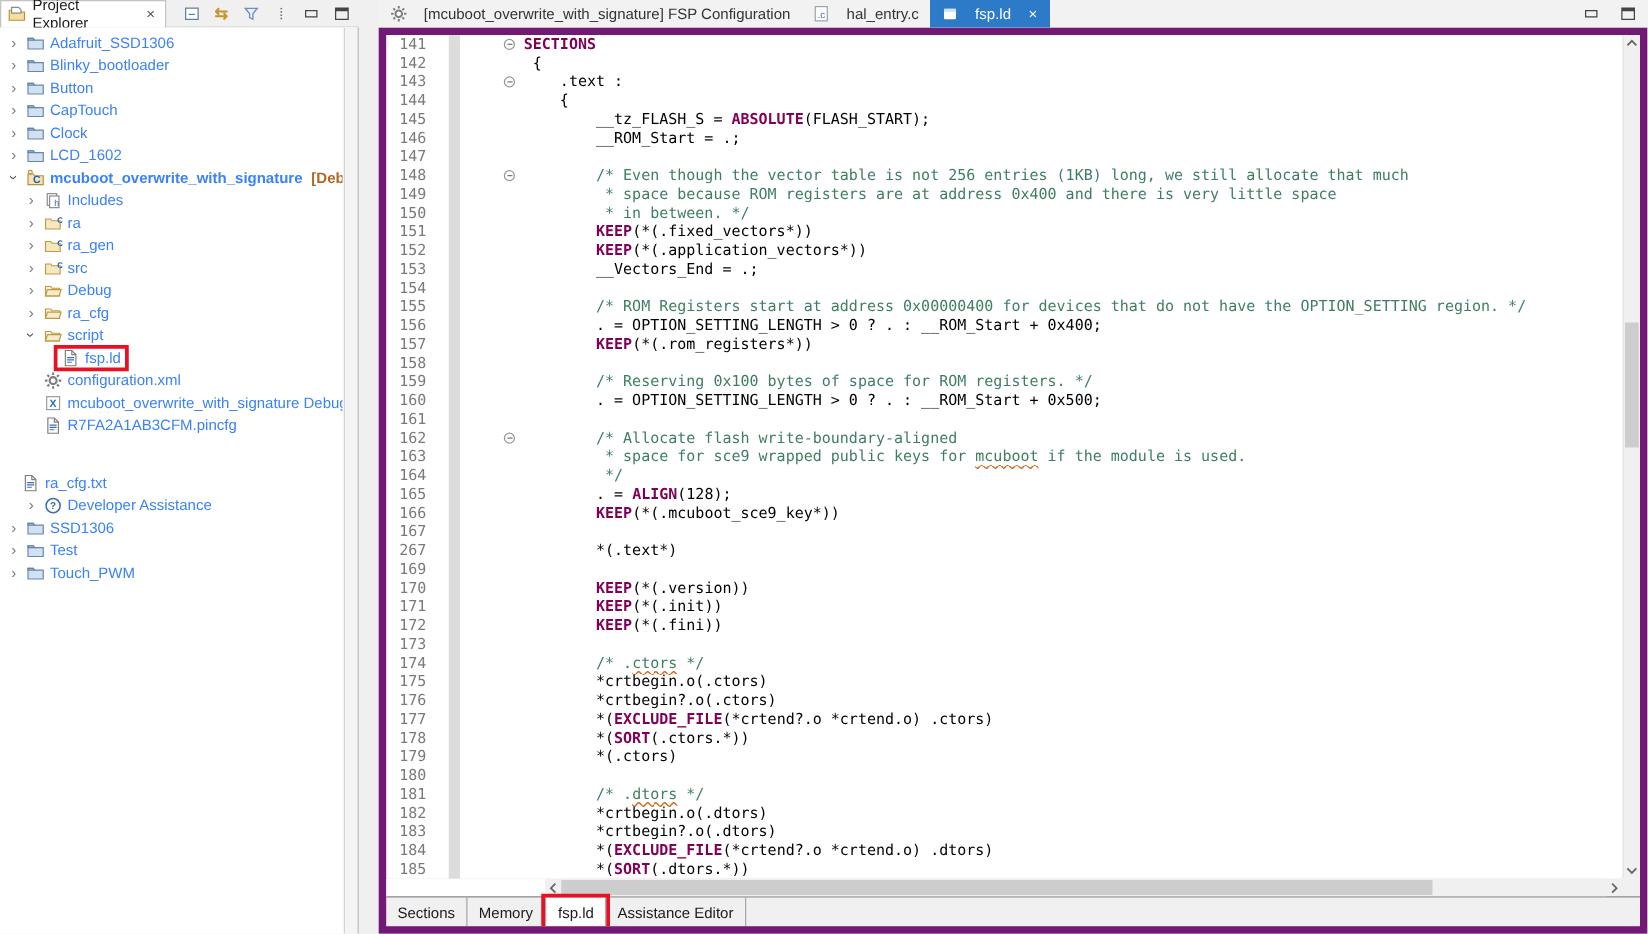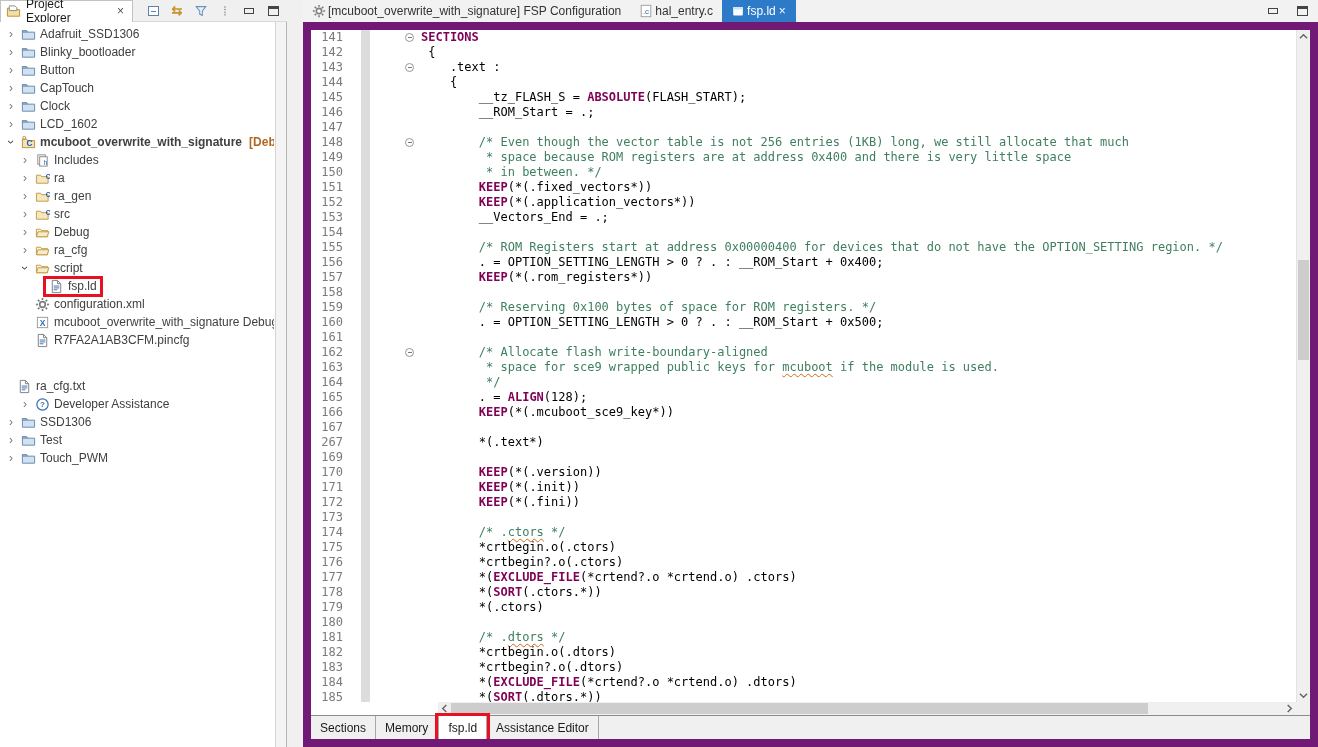--- a/index.html
+++ b/index.html
@@ -24,38 +24,38 @@
   .pe-scroll { position:absolute; top:0; right:0; bottom:0; width:11px;
                background:#f4f4f4; border-left:1px solid #d4d4d4; }
   .tree { position:absolute; left:0; top:3px; right:12px; white-space:nowrap; overflow:hidden; }
   .tree-row { height:18px; display:flex; align-items:center; cursor:default; }
   .chev { width:14px; color:#7a7a7a; font-size:12px; text-align:center; flex:none; }
   .chev.down { transform:rotate(90deg); color:#444; }
   .tree-entry { display:inline-flex; align-items:center; gap:4px; padding:0 3px; }
   .tree-entry.red-box { outline:3px solid #e81123; outline-offset:0px; }
   .ticon { width:15px; height:15px; flex:none; display:inline-flex; }
   .ticon svg { width:15px; height:15px; }
-  .tlbl { color:#404040; }
+  .tlbl { color:#3b82f6; }
   .tlbl.b { font-weight:bold; }
   .sfx { color:#b06820; font-weight:bold; margin-left:3px; }
 
   
   .sash { width:16px; background:#f0f0f0; }
 
   
   .right-col { width:1015px; display:flex; flex-direction:column; }
   .ed-header { height:22px; display:flex; align-items:stretch; background:#f2f2f2; position:relative; }
   .etabs { display:flex; }
-  .etab { display:flex; align-items:center; gap:2px; padding:0 9px; color:#333; white-space:nowrap; }
+  .etab { display:flex; align-items:center; gap:13px; padding:0 9px; color:#333; white-space:nowrap; }
   .etab .ticon { width:14px; height:14px; } .etab .ticon svg { width:14px; height:14px; }
   .etab.active { background:#2d7ac9; color:#fff; }
   .etab.active .closex { color:#fff; }
   .win-btns { position:absolute; right:8px; top:0; height:22px; display:flex; align-items:center; gap:13px; }
 
-  .ed-area { flex:1; border:8px solid #701a75; background:#f9a8d4; display:flex; flex-direction:column; overflow:hidden; }
+  .ed-area { flex:1; border:6px solid #701a75; background:#f9a8d4; display:flex; flex-direction:column; overflow:hidden; }
   .code-wrap { position:relative; height:683px; background:#fff; overflow:hidden; }
   .changebar { position:absolute; left:50px; top:0; bottom:0; width:9px; background:#dcdcdc; }
   .vscroll { position:absolute; right:0; top:0; bottom:0; width:14px; background:#f0f0f0;
              border-left:1px solid #e3e3e3; }
   .vscroll .thumb { position:absolute; left:1px; right:1px; top:230px; height:100px; background:#cdcdcd; }
   .sarrow { position:absolute; left:0; right:0; height:13px; display:flex; align-items:center; justify-content:center; }
   .sarrow svg { width:9px; height:9px; stroke:#666; fill:none; stroke-width:1.6; }
   .up { top:0; } .dn { bottom:0; }
 
   .code { position:absolute; left:0; top:0; right:14px; }

